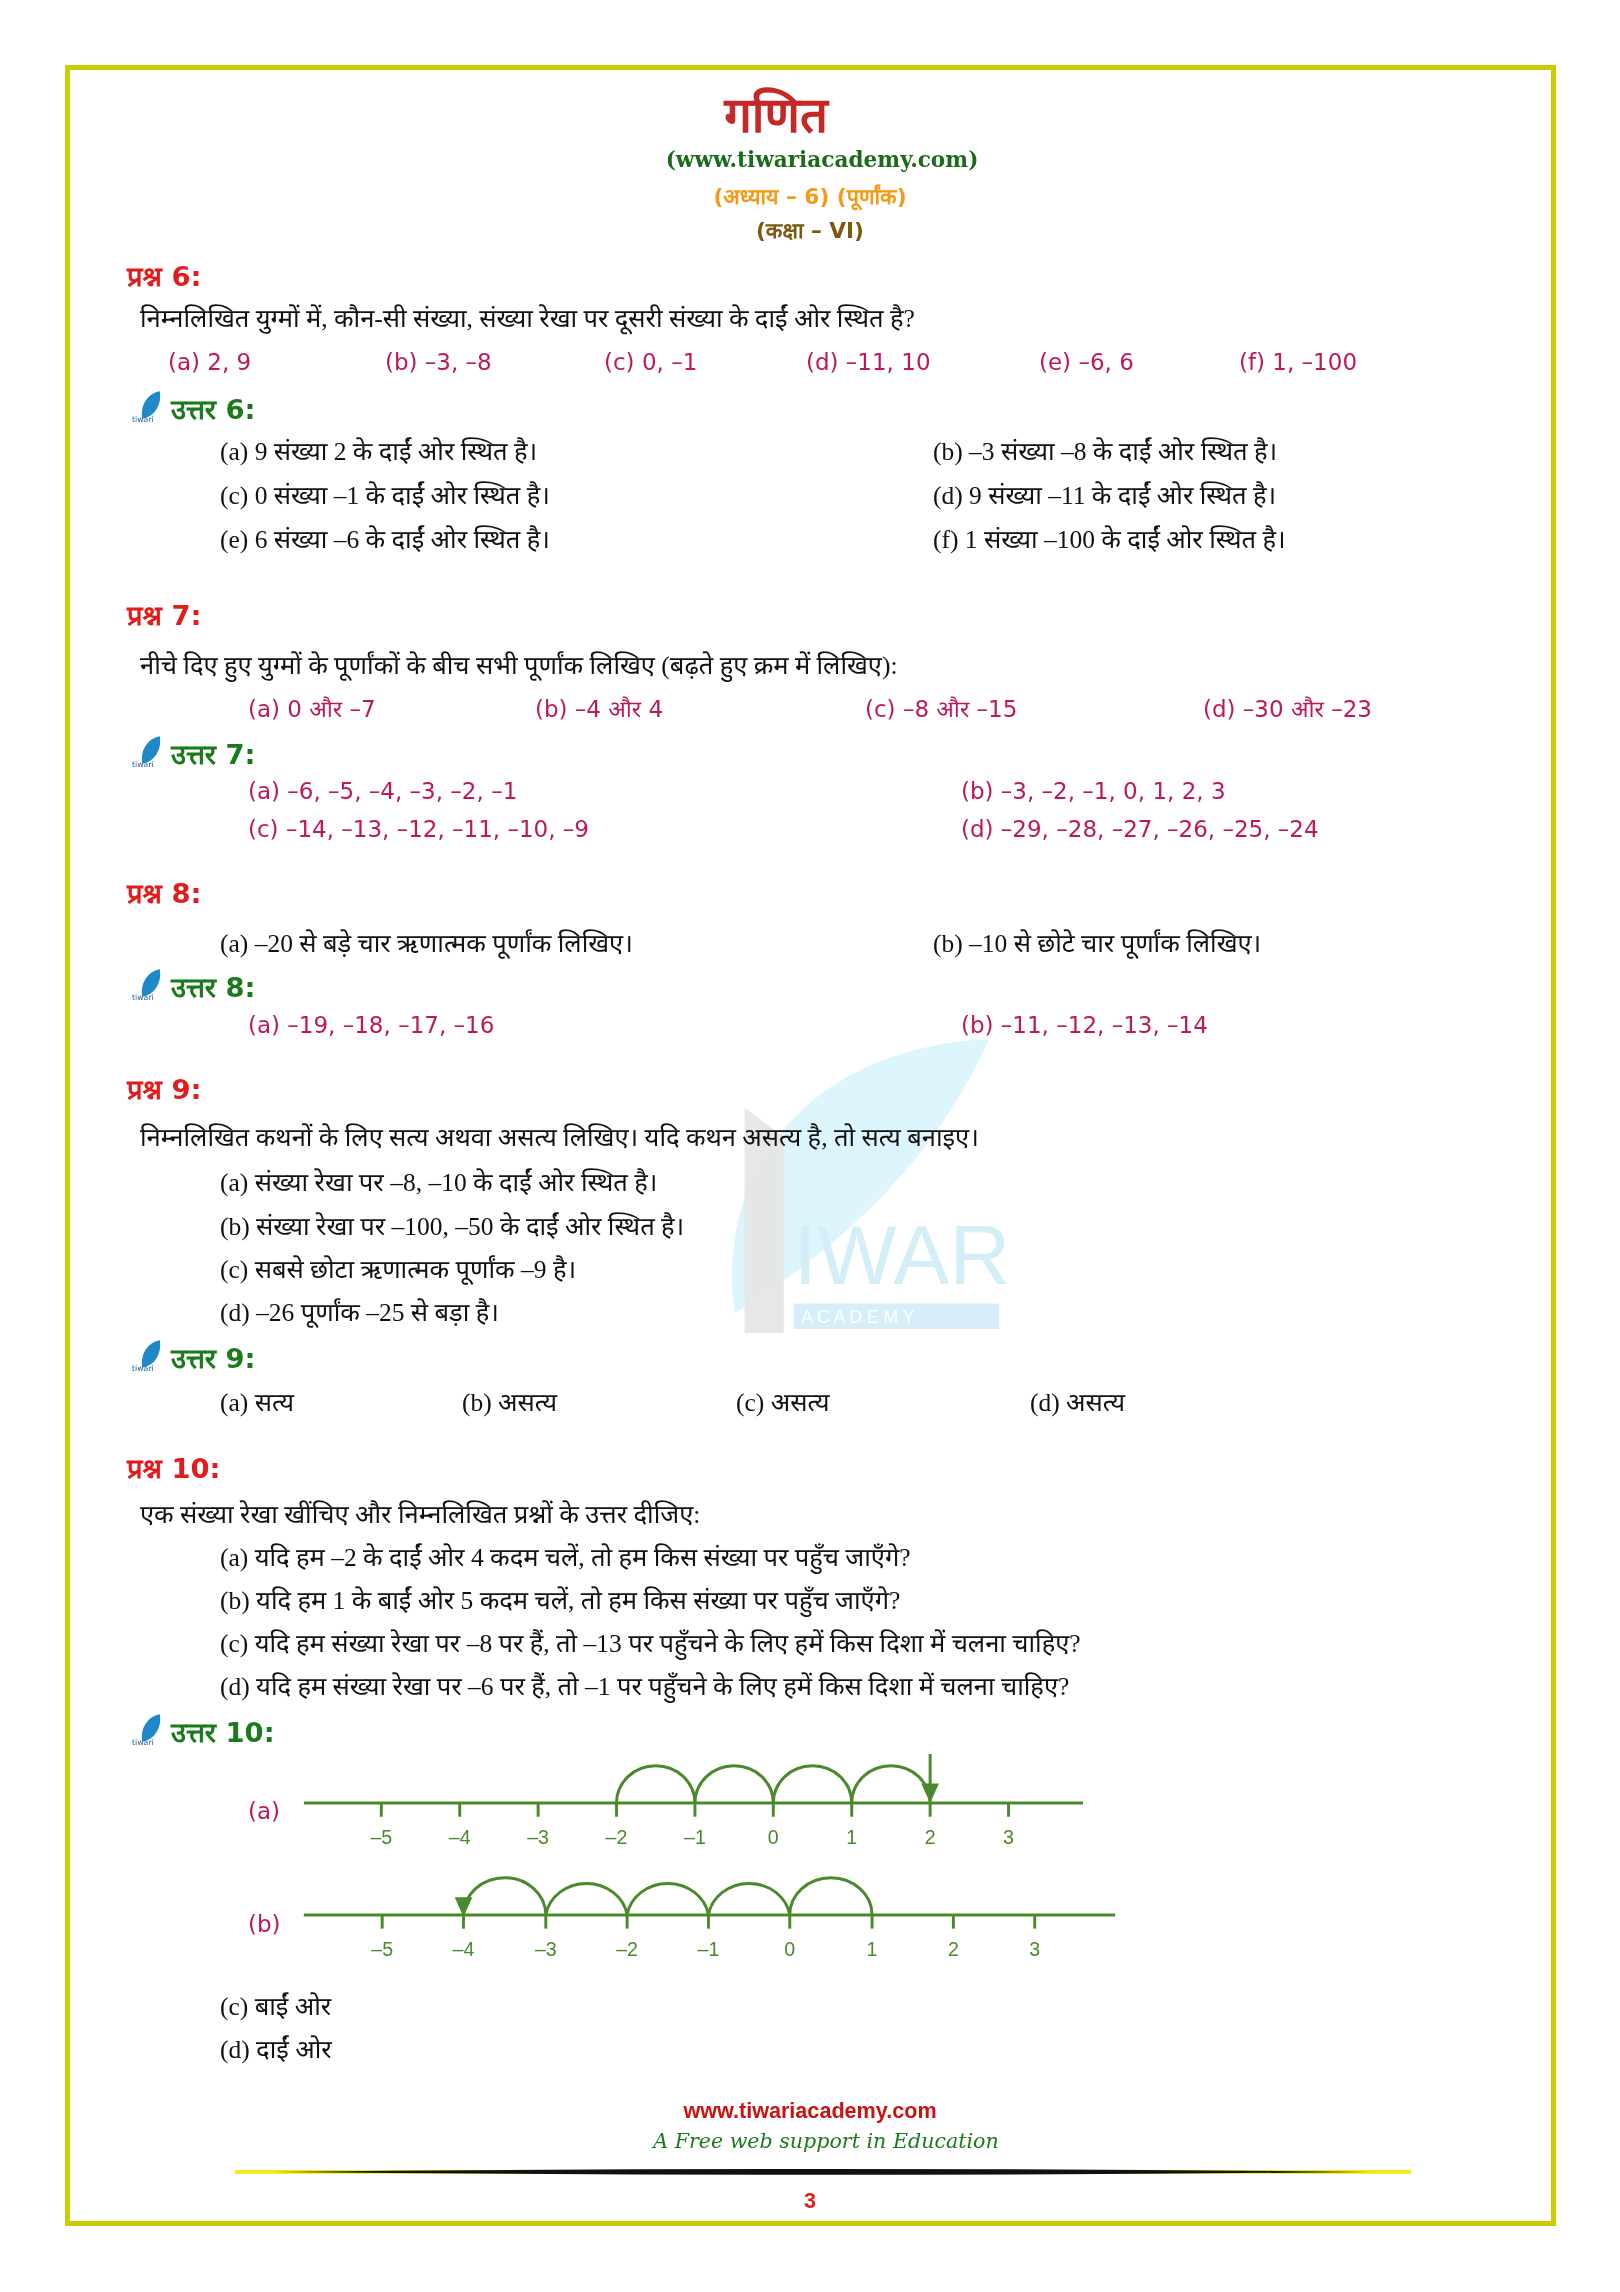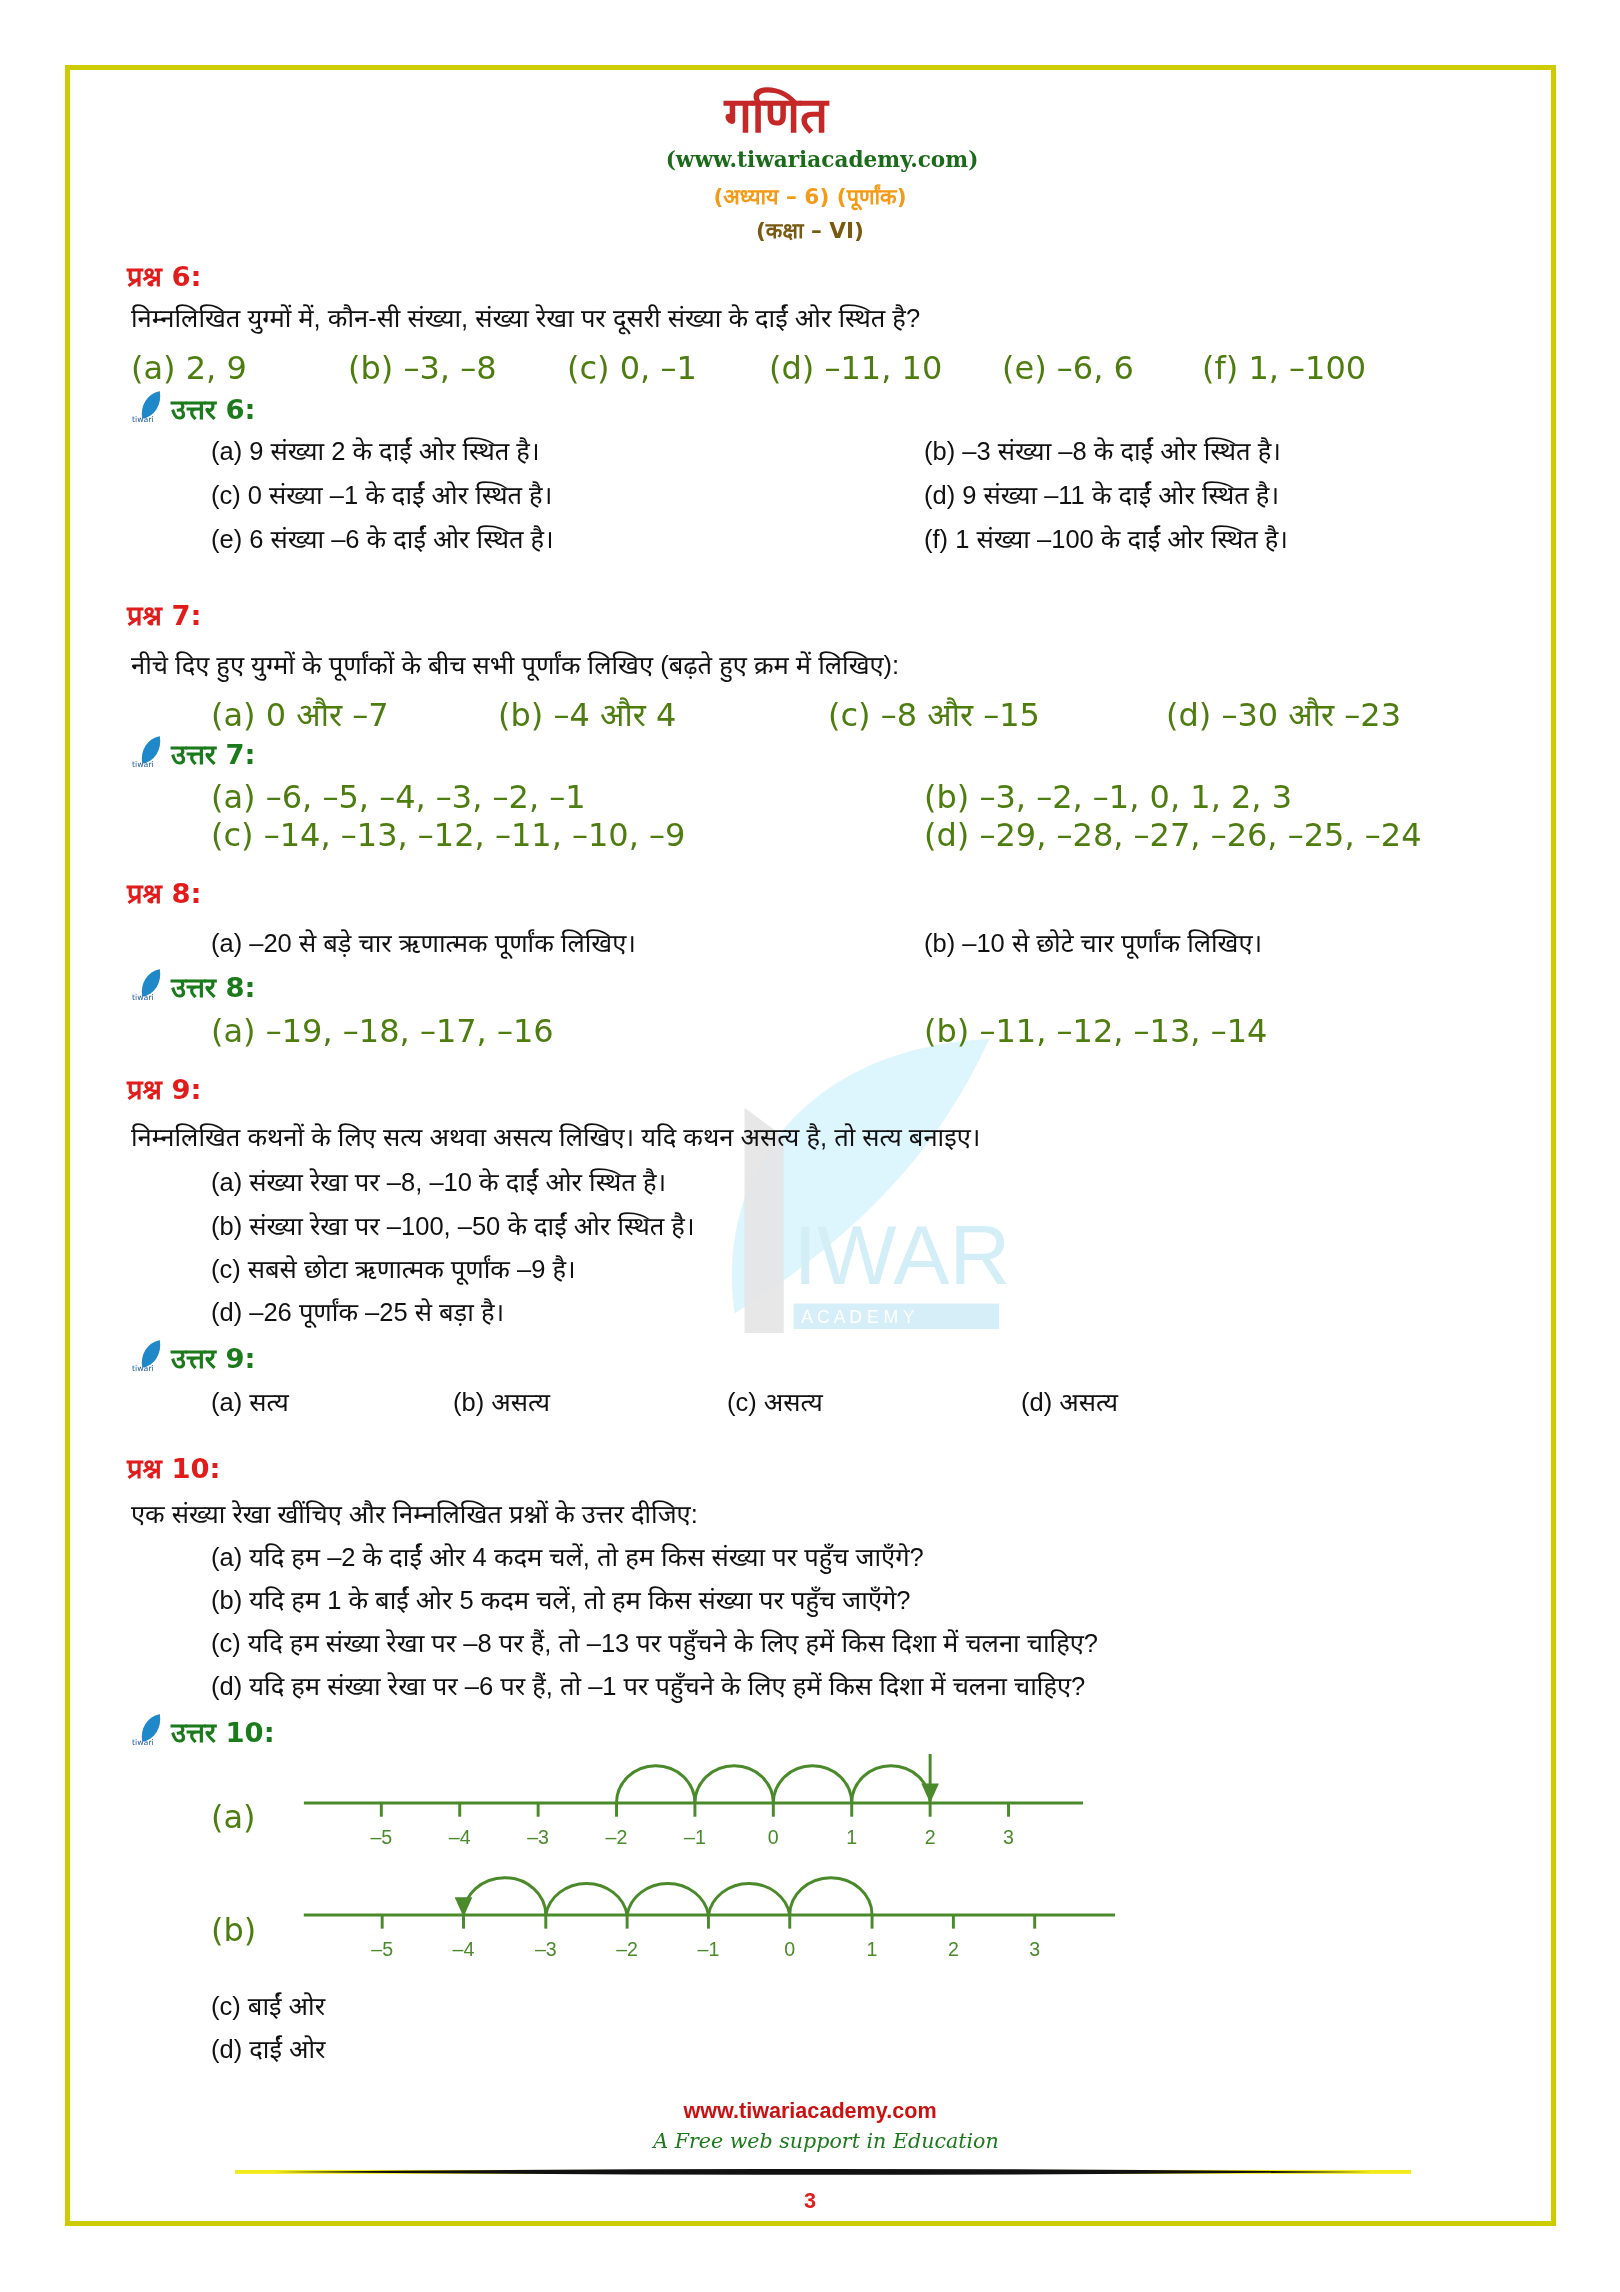--- a/index.html
+++ b/index.html
@@ -8,22 +8,22 @@
   .frame { position: absolute; left: 65px; top: 65px; width: 1491px; height: 2161px;
            border: 5.9px solid #cccc00; box-sizing: border-box; }
   .abs { position: absolute; white-space: nowrap; }
   .hdr-title { left: 0; width: 1552px; top: 80px; text-align: center; font-family: "DejaVu Sans", sans-serif;
                font-weight: bold; font-size: 49px; color: #c62828; }
   .hdr-url { left: 0; width: 1620px; top: 147px; text-align: center; font-weight: bold; font-size: 21.6px; color: #1b6b1b; padding-left: 12px; }
   .hdr-ch { left: 0; width: 1620px; top: 181px; text-align: center; font-weight: bold; font-size: 21.6px; color: #f59a16; font-family: "DejaVu Sans", sans-serif; }
   .hdr-cls { left: 0; width: 1620px; top: 215px; text-align: center; font-weight: bold; font-size: 21.6px; color: #7a5a12; font-family: "DejaVu Sans", sans-serif; }
   .q-h { font-family: "DejaVu Sans", sans-serif; font-weight: bold; font-size: 27.4px; color: #e21b1b; }
   .a-h { font-family: "DejaVu Sans", sans-serif; font-weight: bold; font-size: 27.4px; color: #1b7a1b; display: flex; align-items: center; }
-  .t { font-family: Liberation Sans, sans-serif; font-size: 25.5px; color: #111; }
-  .t2 { font-family: "DejaVu Sans", sans-serif; font-size: 32px; color: #4d7c0f; }
+  .t { font-family: Liberation Serif, serif; font-size: 25.5px; color: #111; margin-left: 9px; }
+  .t2 { font-family: "DejaVu Sans", sans-serif; font-size: 23px; color: #be185d; margin-left: 37px; }
   .leaf { display: inline-block; width: 33px; height: 31px; margin-right: 5.9px; position: relative; }
   .leaf .l1 { position: absolute; left: 7.8px; top: 0; width: 21.6px; height: 23.5px; background: #1e88c8;
               border-radius: 100% 0 100% 0; transform: rotate(-10deg); }
   .leaf .l2 { position: absolute; left: 0; bottom: 0; font-size: 7.8px; color: #1e5aa0; font-family: "DejaVu Sans", sans-serif; font-weight: normal; }
   .watermark { position: absolute; left: 676px; top: 990px; width: 333px; height: 392px; pointer-events: none; }
   .footer-url { left: 0; width: 1620px; top: 2098px; text-align: center; font-family: "Liberation Sans", sans-serif; font-weight: bold;
                 font-size: 21.6px; color: #cc1111; }
   .footer-tag { left: 16px; width: 1620px; top: 2129px; text-align: center; font-family: "DejaVu Serif", serif; font-style: italic;
                 font-size: 20.6px; color: #1b7a1b; }
   .footer-line { position: absolute; left: 235px; top: 2168px; width: 1176px; height: 7.8px; }

